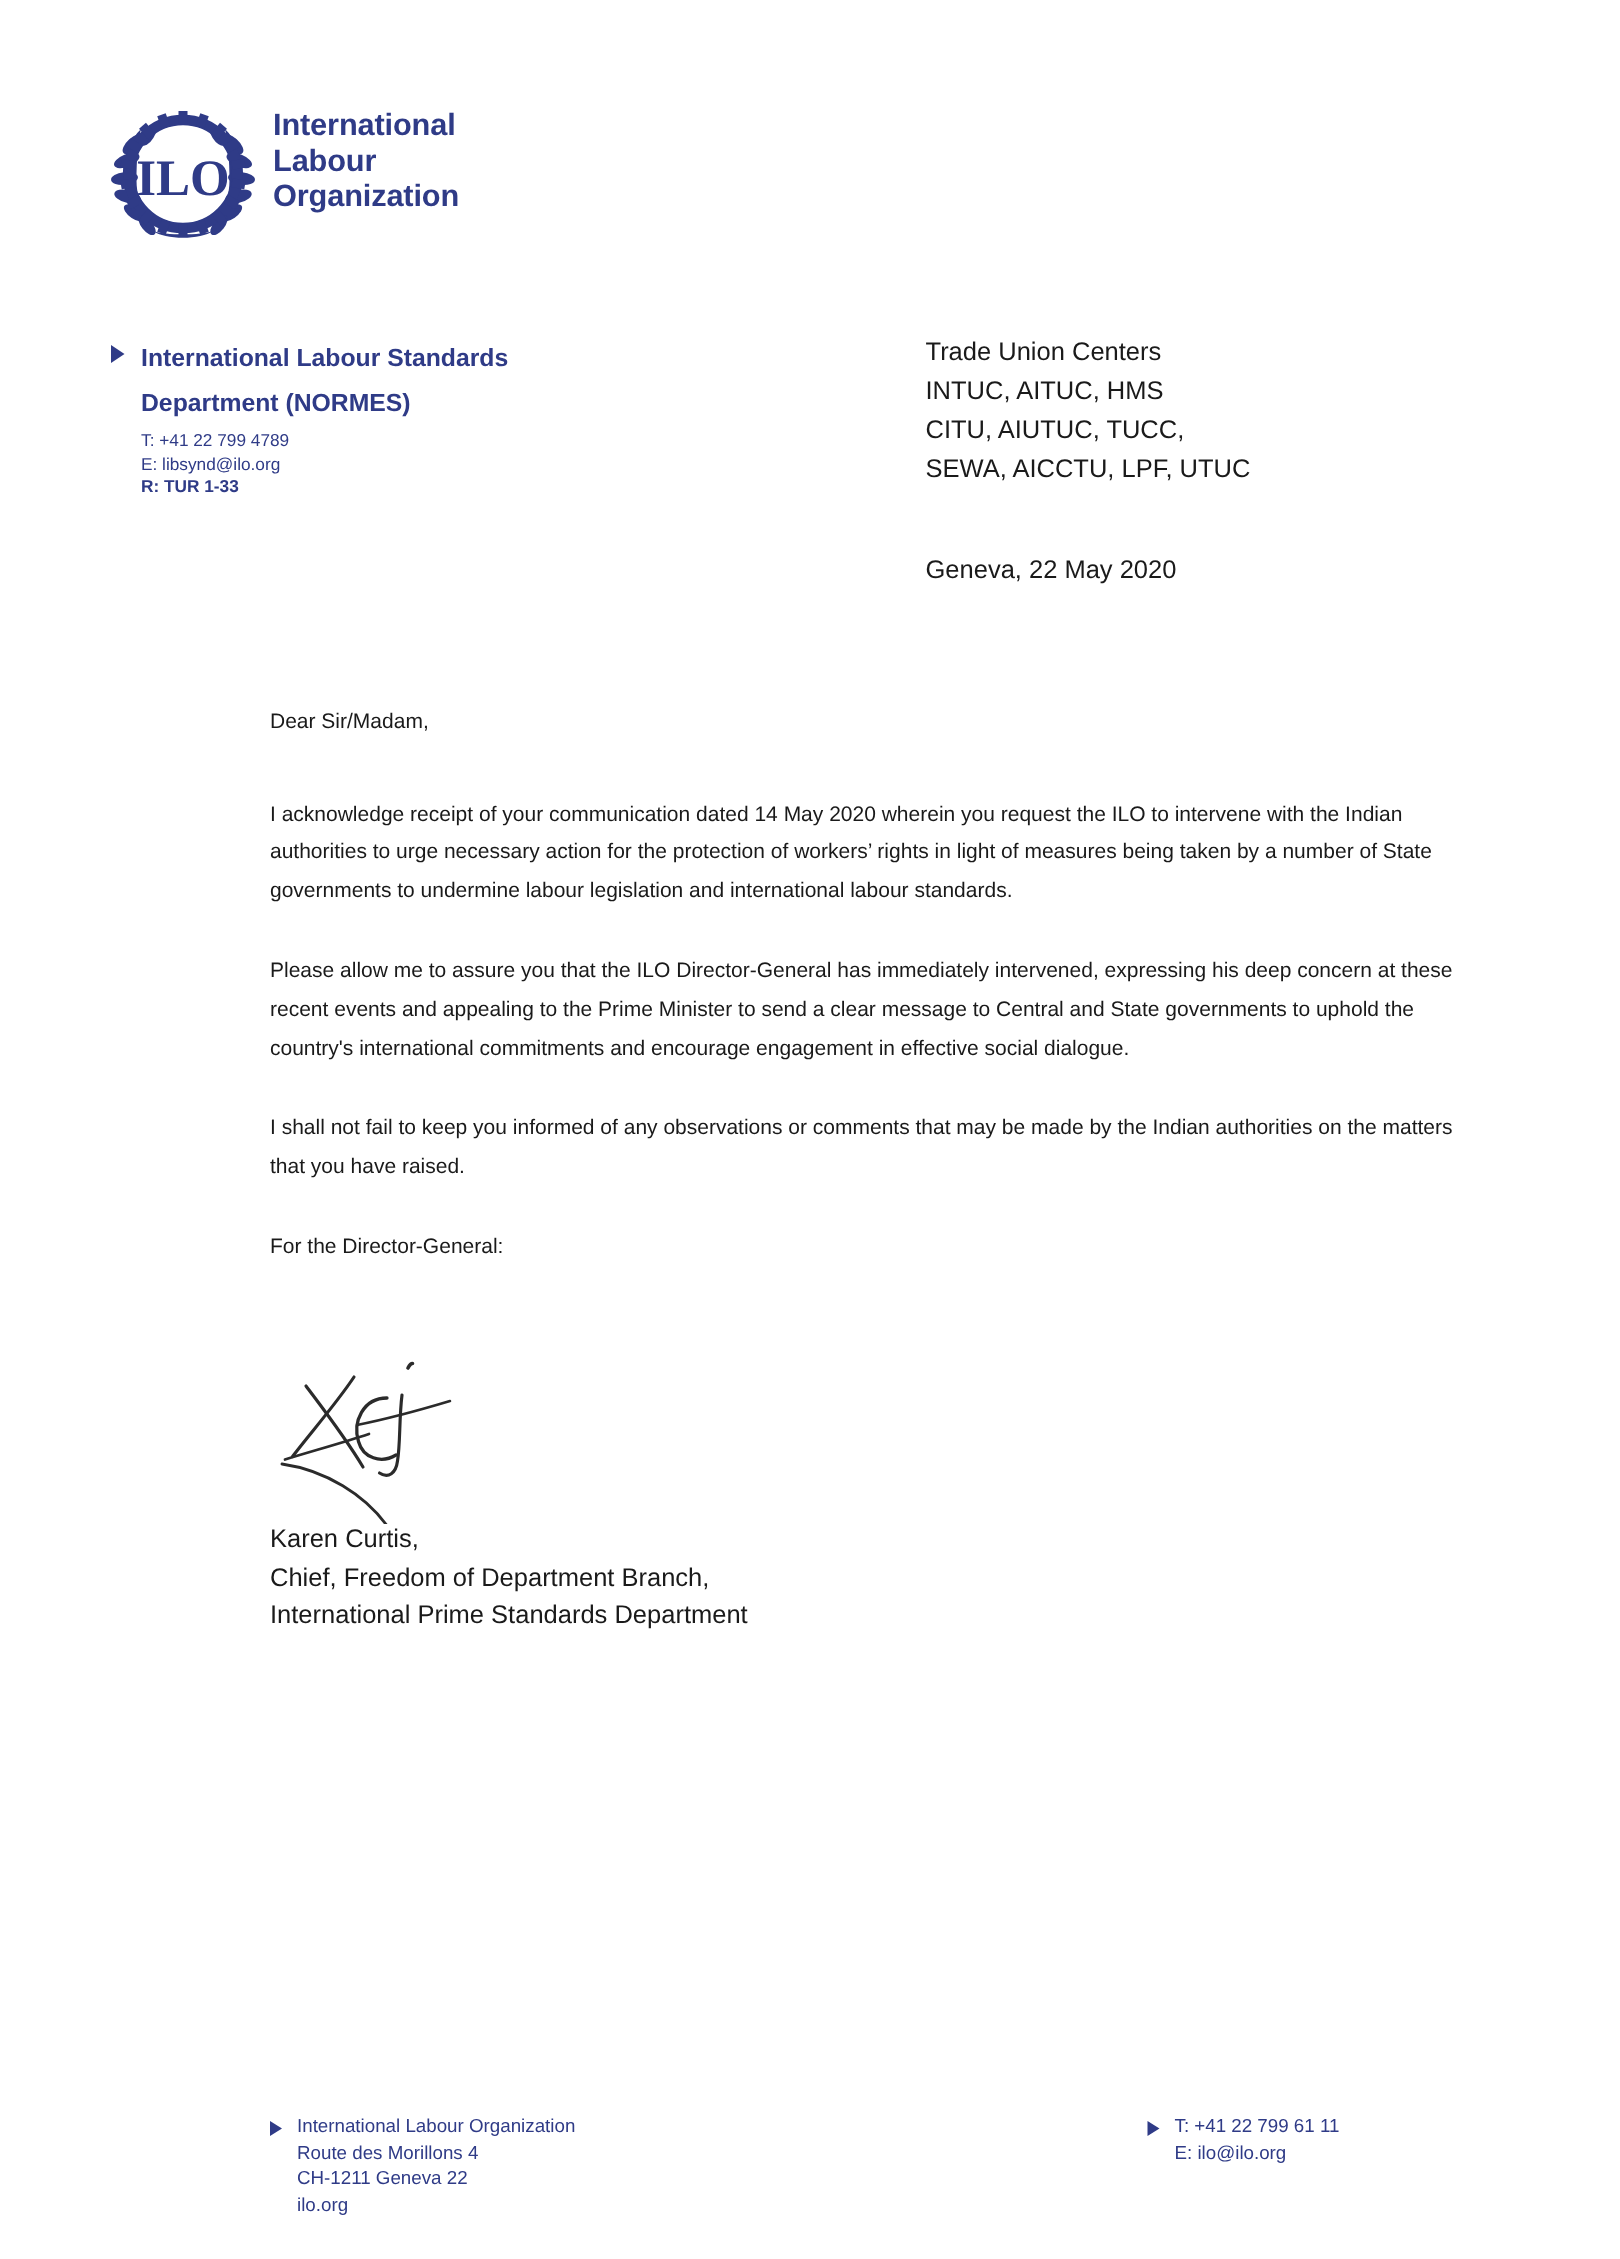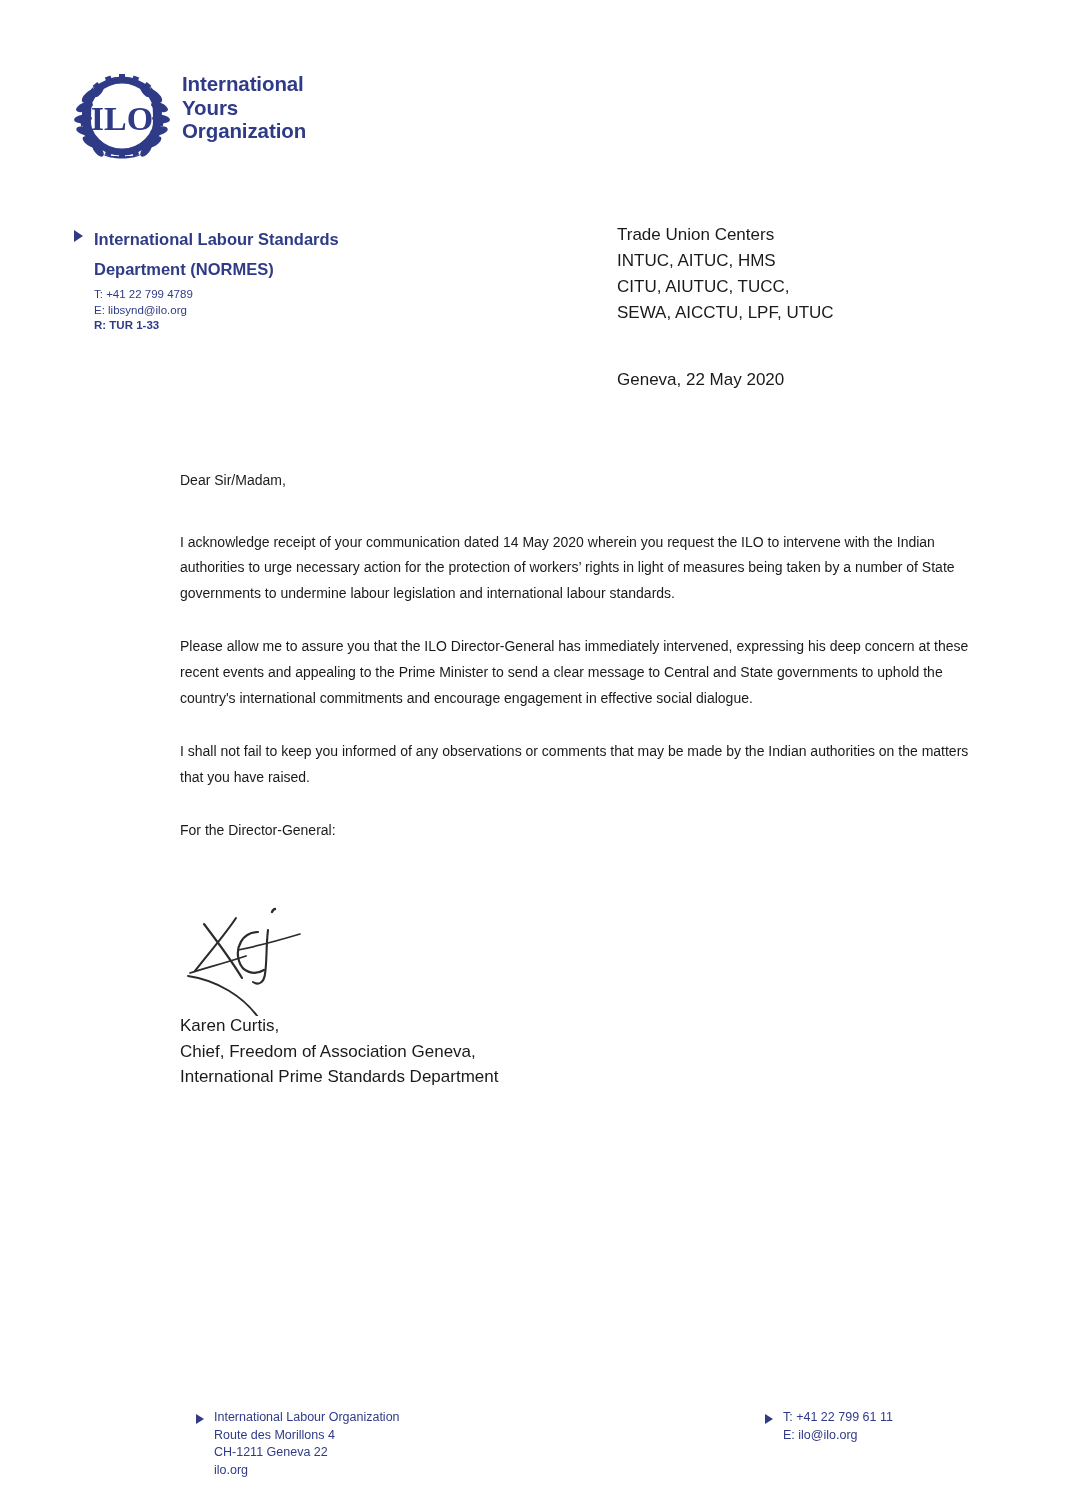--- a/index.html
+++ b/index.html
@@ -138,21 +138,21 @@
     height: 90px;
   }
   .footer-col {
     position: absolute;
     display: flex;
     align-items: flex-start;
     color: #2f3b87;
     font-size: 12.5px;
     line-height: 17.5px;
   }
-  .footer-left  { left: 196px; top: 6px; }
+  .footer-left  { left: 180px; top: 6px; }
   .footer-right { left: 765px; top: 6px; }
   .footer-tri {
     width: 0; height: 0;
     border-left: 8px solid #2f3b87;
     border-top: 5px solid transparent;
     border-bottom: 5px solid transparent;
     flex: 0 0 auto;
     margin-top: 5px;
   }
   .footer-lines { margin-left: 10px; }
@@ -212,21 +212,21 @@
           <rect x="47" y="8" width="6" height="9" transform="rotate(320 50 50)"></rect>
           <rect x="47" y="8" width="6" height="9" transform="rotate(340 50 50)"></rect>
         </g>
       </g>
 
       <text x="50" y="64" text-anchor="middle" font-family="'Liberation Serif', serif" font-size="34" font-weight="bold" fill="#2f3b87">ILO</text>
     </g>
   </svg>
   <div class="logo-words">
     <div>International</div>
-    <div>Yours</div>
+    <div>Labour</div>
     <div>Organization</div>
   </div>
 </div>
 
 <div class="dept-block">
   <div class="dept-head-row">
     <span class="tri"></span>
     <div class="dept-title">
       <div>International Labour Standards</div>
       <div>Department (NORMES)</div>
@@ -268,21 +268,21 @@
       <path d="M88,34 C86,50 87,66 85,78 C84,86 79,90 73,86" stroke-width="2.1"></path>
       <path d="M58,54 C78,50 100,44 120,38" stroke-width="1.7"></path>
       <path d="M92,16 C93,14 94,13 95,13" stroke-width="2.4"></path>
       <path d="M8,80 C36,84 64,100 80,124" stroke-width="1.9"></path>
     </g>
   </svg>
 </div>
 
 <div class="signer">
   <div>Karen Curtis,</div>
-  <div>Chief, Freedom of Association Geneva,</div>
+  <div>Chief, Freedom of Department Branch,</div>
   <div>International Prime Standards Department</div>
 </div>
 
 <div class="footer">
   <div class="footer-col footer-left">
     <span class="footer-tri"></span>
     <div class="footer-lines">
       <div>International Labour Organization</div>
       <div>Route des Morillons 4</div>
       <div>CH-1211 Geneva 22</div>

